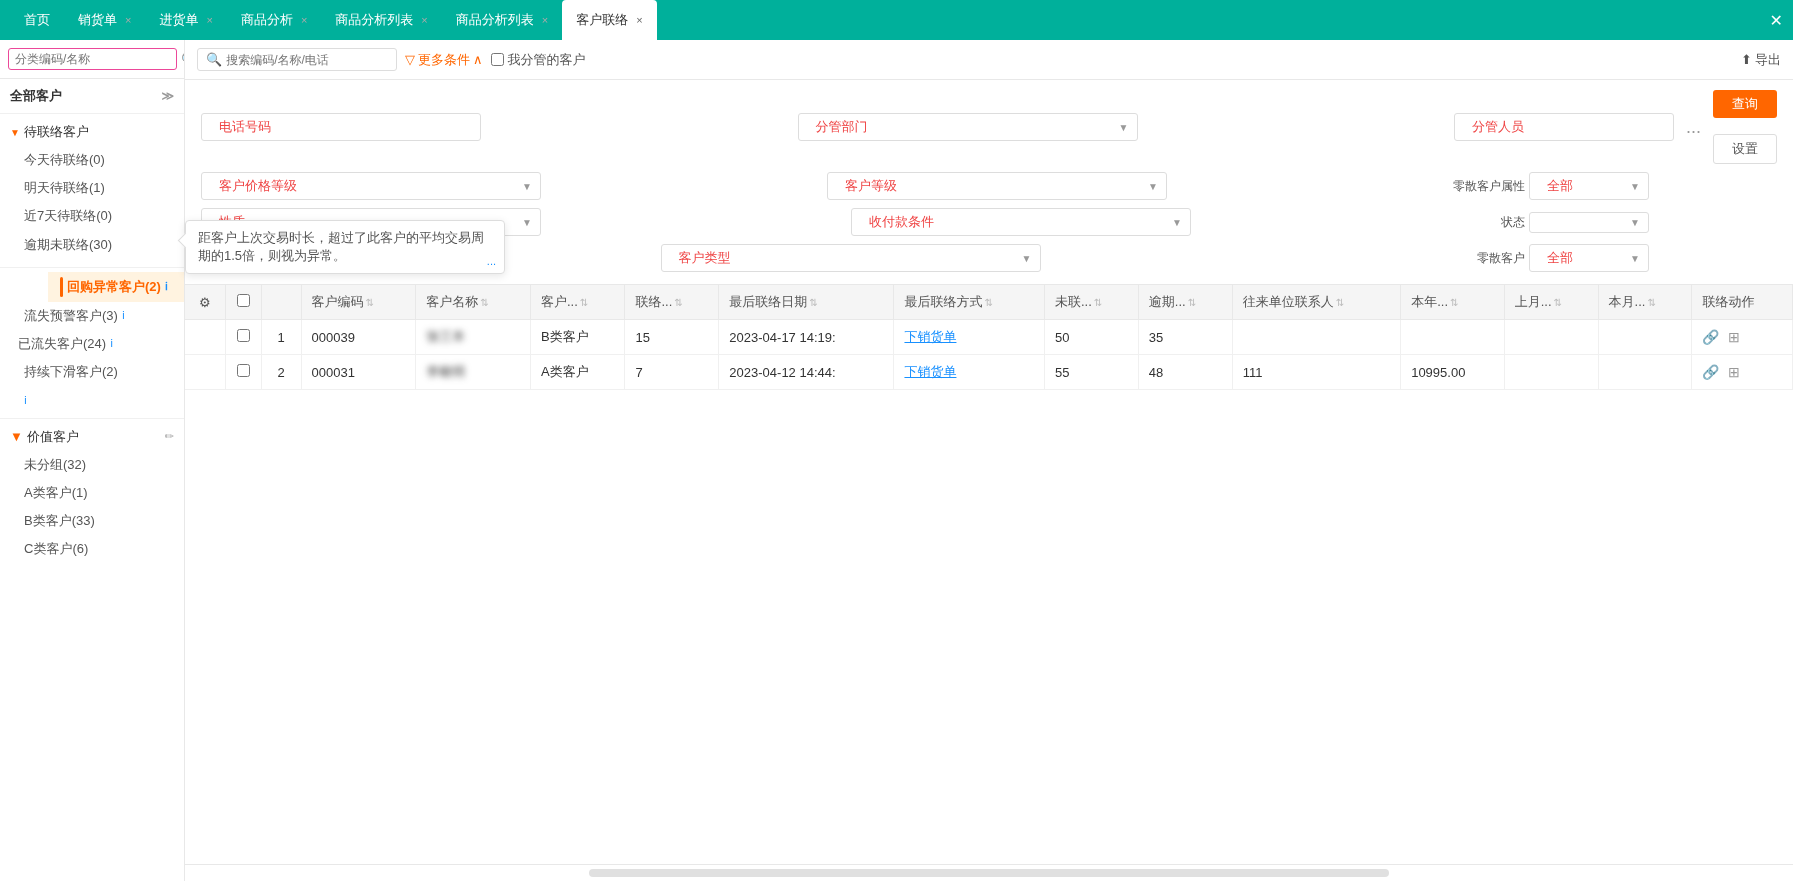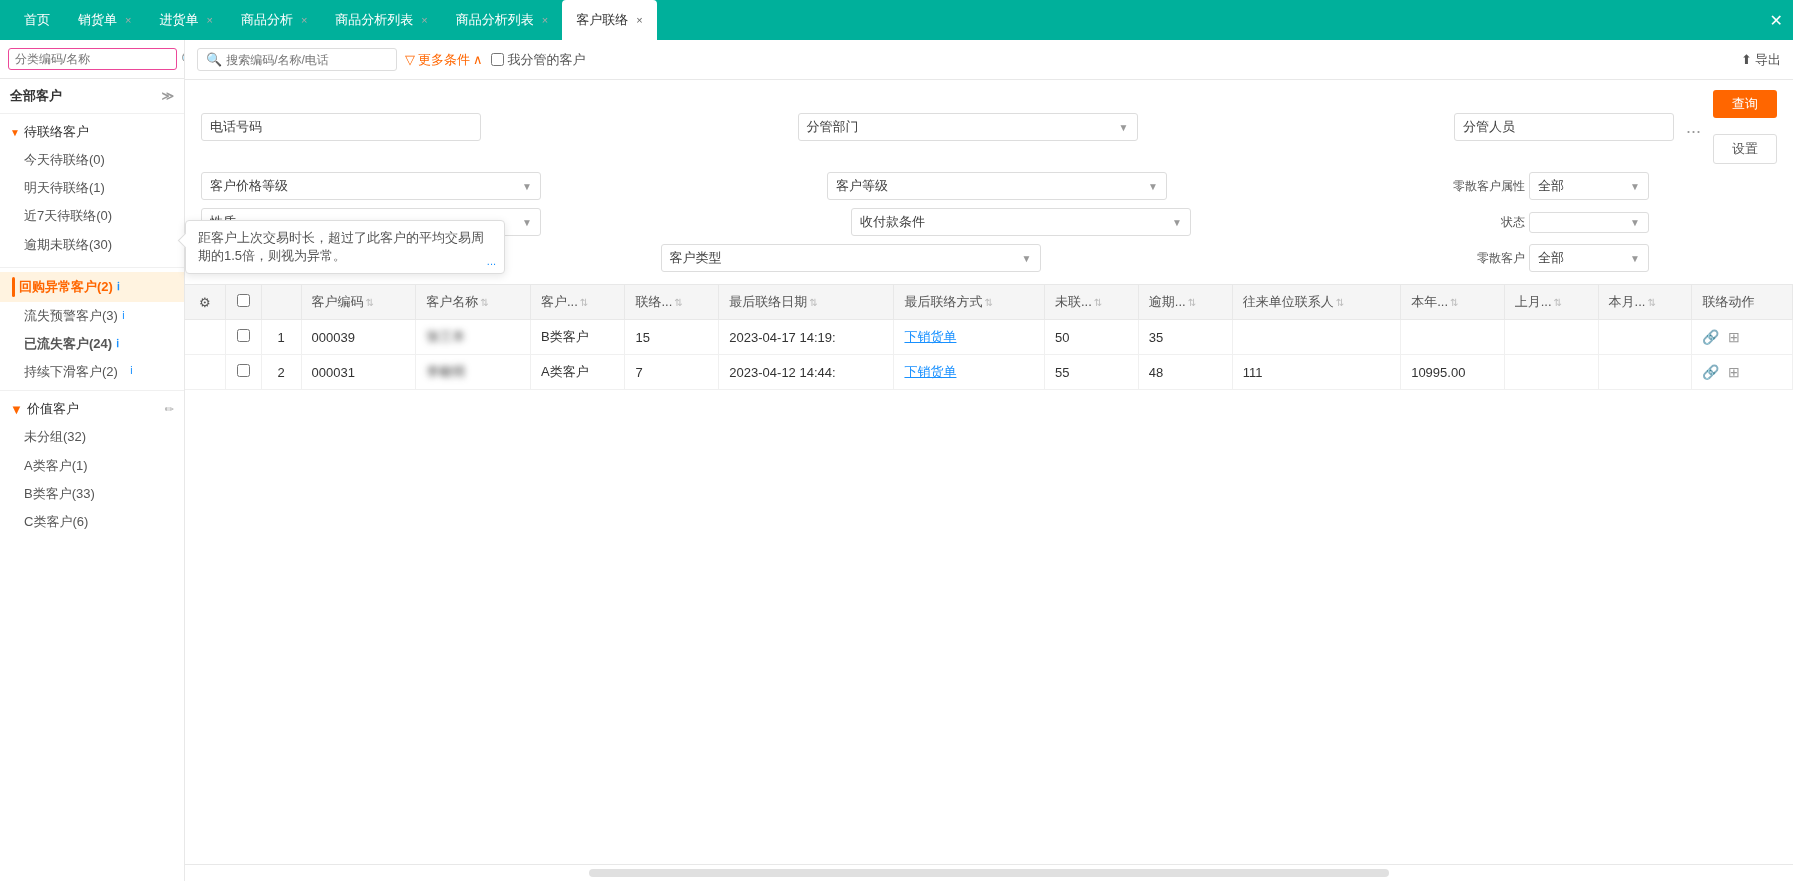--- a/index.html
+++ b/index.html
@@ -130,21 +130,21 @@
     }
     .filter-row {
       display: flex; align-items: center; gap: 8px; margin-bottom: 8px;
     }
     .filter-field {
       display: flex; align-items: center;
       border: 1px solid #ddd; border-radius: 3px;
       padding: 4px 8px; min-width: 180px; gap: 4px; flex: 1; max-width: 320px;
       cursor: pointer; font-size: 12px; color: #555; position: relative;
     }
-    .filter-field .label { flex: 1; color: #404040; }
+    .filter-field .label { flex: 1; color: #ef4444; margin-left: 9px; }
     .filter-field .chevron { color: #999; font-size: 10px; }
     .filter-field-wide { min-width: 340px; max-width: 380px; }
     .filter-label-only {
       font-size: 12px; color: #555; white-space: nowrap;
     }
     .filter-field-dots {
       font-size: 18px; color: #999; cursor: pointer; padding: 0 4px;
     }
 
     
@@ -282,34 +282,34 @@
       <div class="sidebar-item">
         <span>近7天待联络(0)</span>
       </div>
       <div class="sidebar-item">
         <span>逾期未联络(30)</span>
       </div>
     </div>
 
     <div class="sidebar-divider"></div>
 
-    <div class="sidebar-item active" style="padding-left:12px; display:flex; align-items:center; gap:4px; background:#fff3e0; color:#f60;">
+    <div class="sidebar-item active" style="padding-left:12px; display:flex; align-items:center; gap:4px; background:#fff3e0; color:#f60;margin-left:48px;">
       <span style="width:3px;height:20px;background:#f60;border-radius:2px;display:inline-block;"></span>
       <span>回购异常客户(2)</span>
       <span style="color:#1890ff;font-size:11px;">ℹ</span>
     </div>
     <div class="sidebar-item" style="padding-left:24px; display:flex; align-items:center; gap:4px;">
       <span>流失预警客户(3)</span>
       <span style="color:#1890ff;font-size:11px;">ℹ</span>
     </div>
-    <div class="sidebar-item" style="padding-left:24px; display:flex; align-items:center; gap:4px;font-weight:bold;">
+    <div class="sidebar-item" style="padding-left:18px; display:flex; align-items:center; gap:4px;">
       <span>已流失客户(24)</span>
       <span style="color:#1890ff;font-size:11px;">ℹ</span>
     </div>
-    <div class="sidebar-item" style="padding-left:24px; display:flex; gap:12px;">
+    <div class="sidebar-item" style="padding-left:24px; display:flex; gap:12px;flex-direction:column;">
       <span>持续下滑客户(2)</span>
       <span style="color:#1890ff;font-size:11px;">ℹ</span>
     </div>
 
     <div class="sidebar-divider"></div>
 
     <div class="sidebar-group2-header">
       <span class="arrow" style="color:#f60;">▼</span>
       <span>价值客户</span>
       <span style="margin-left:auto; color:#999; font-size:11px; cursor:pointer;">✏</span>

